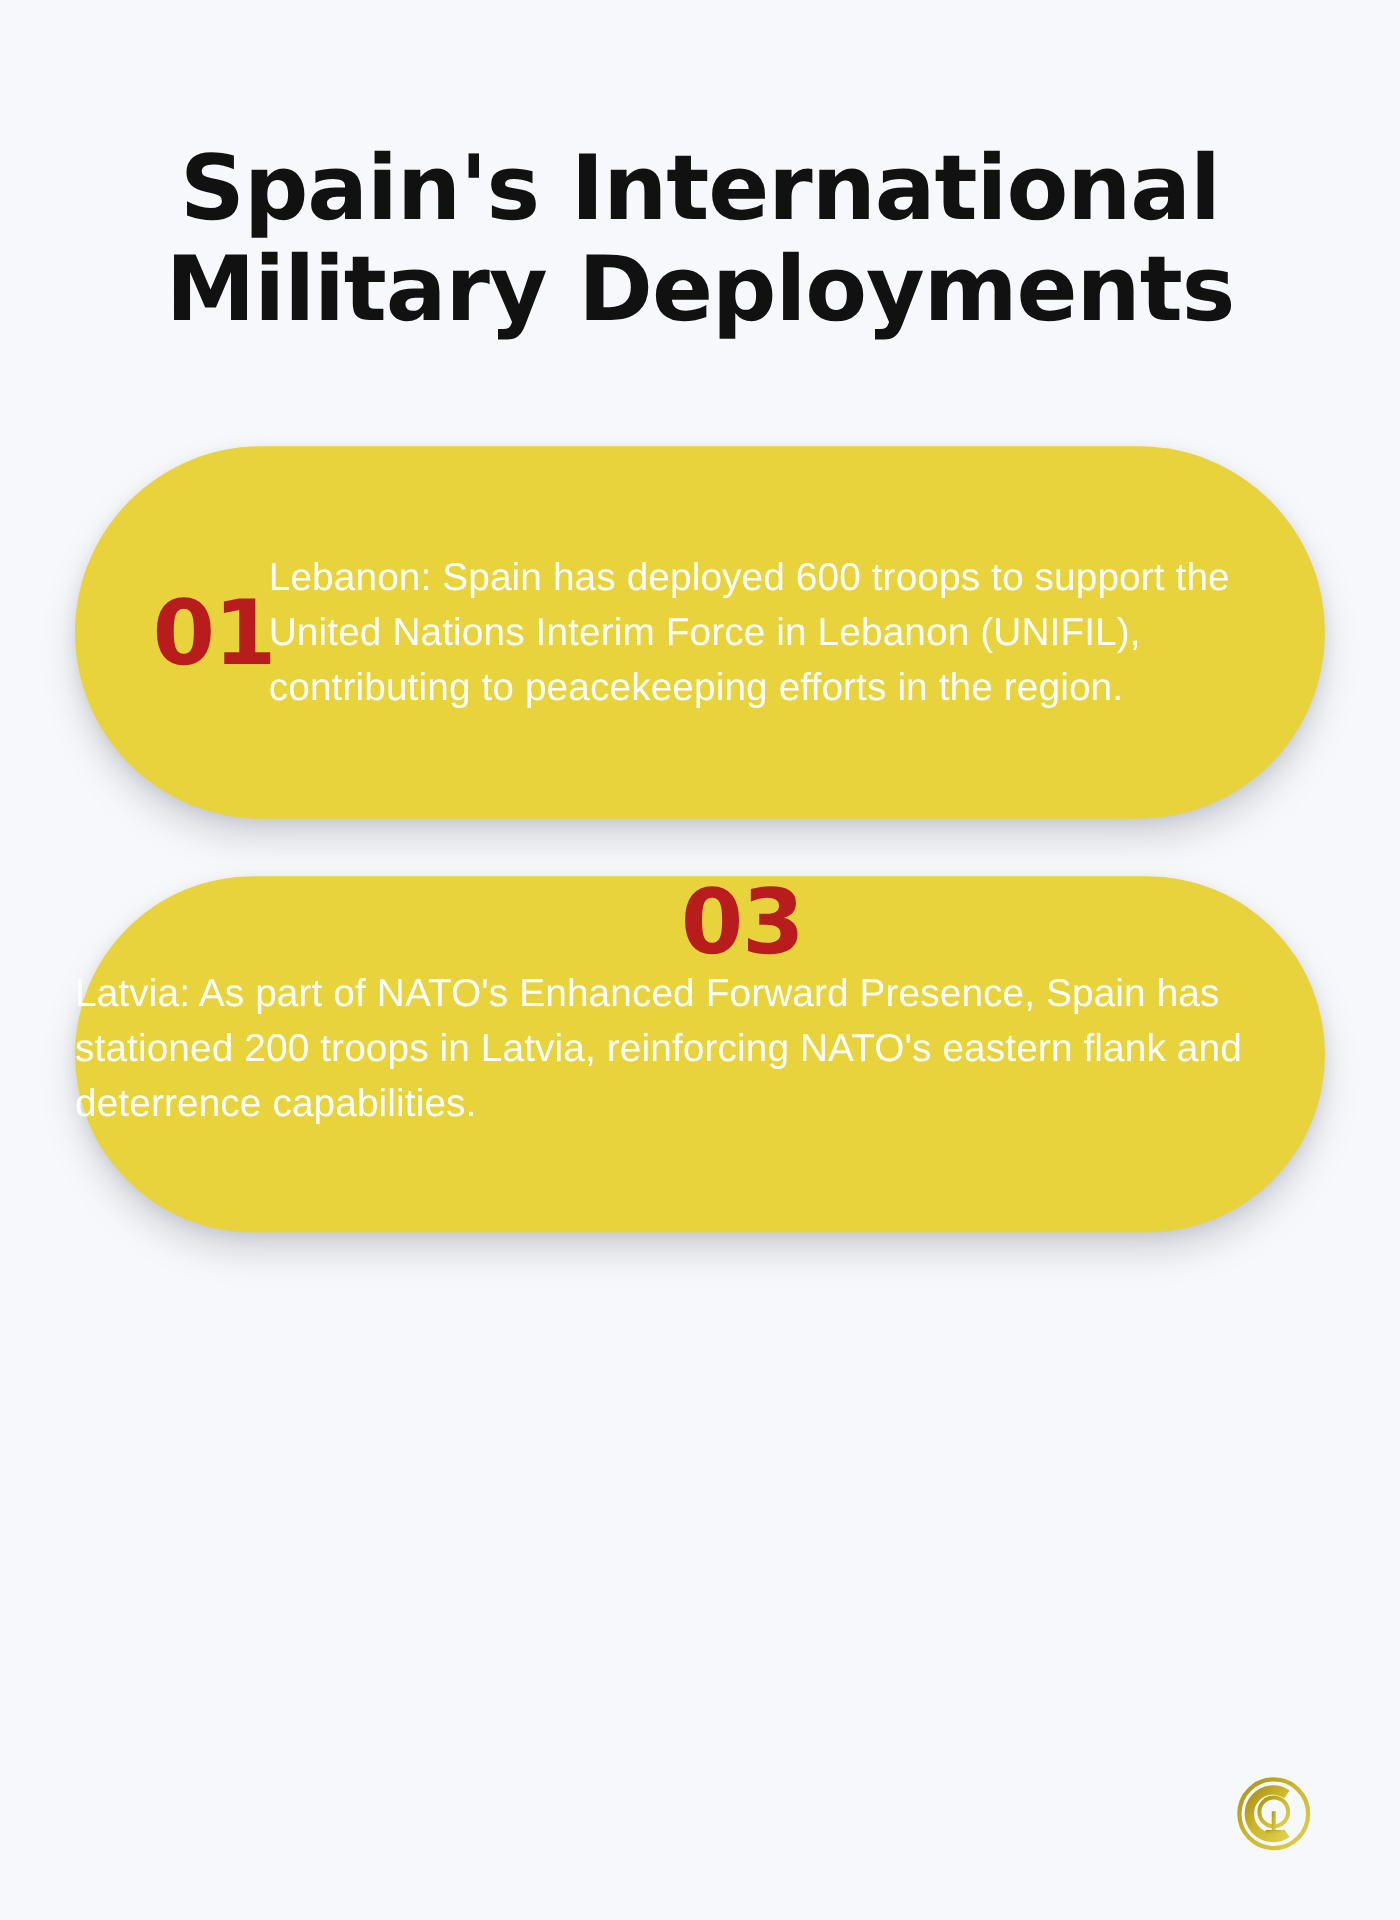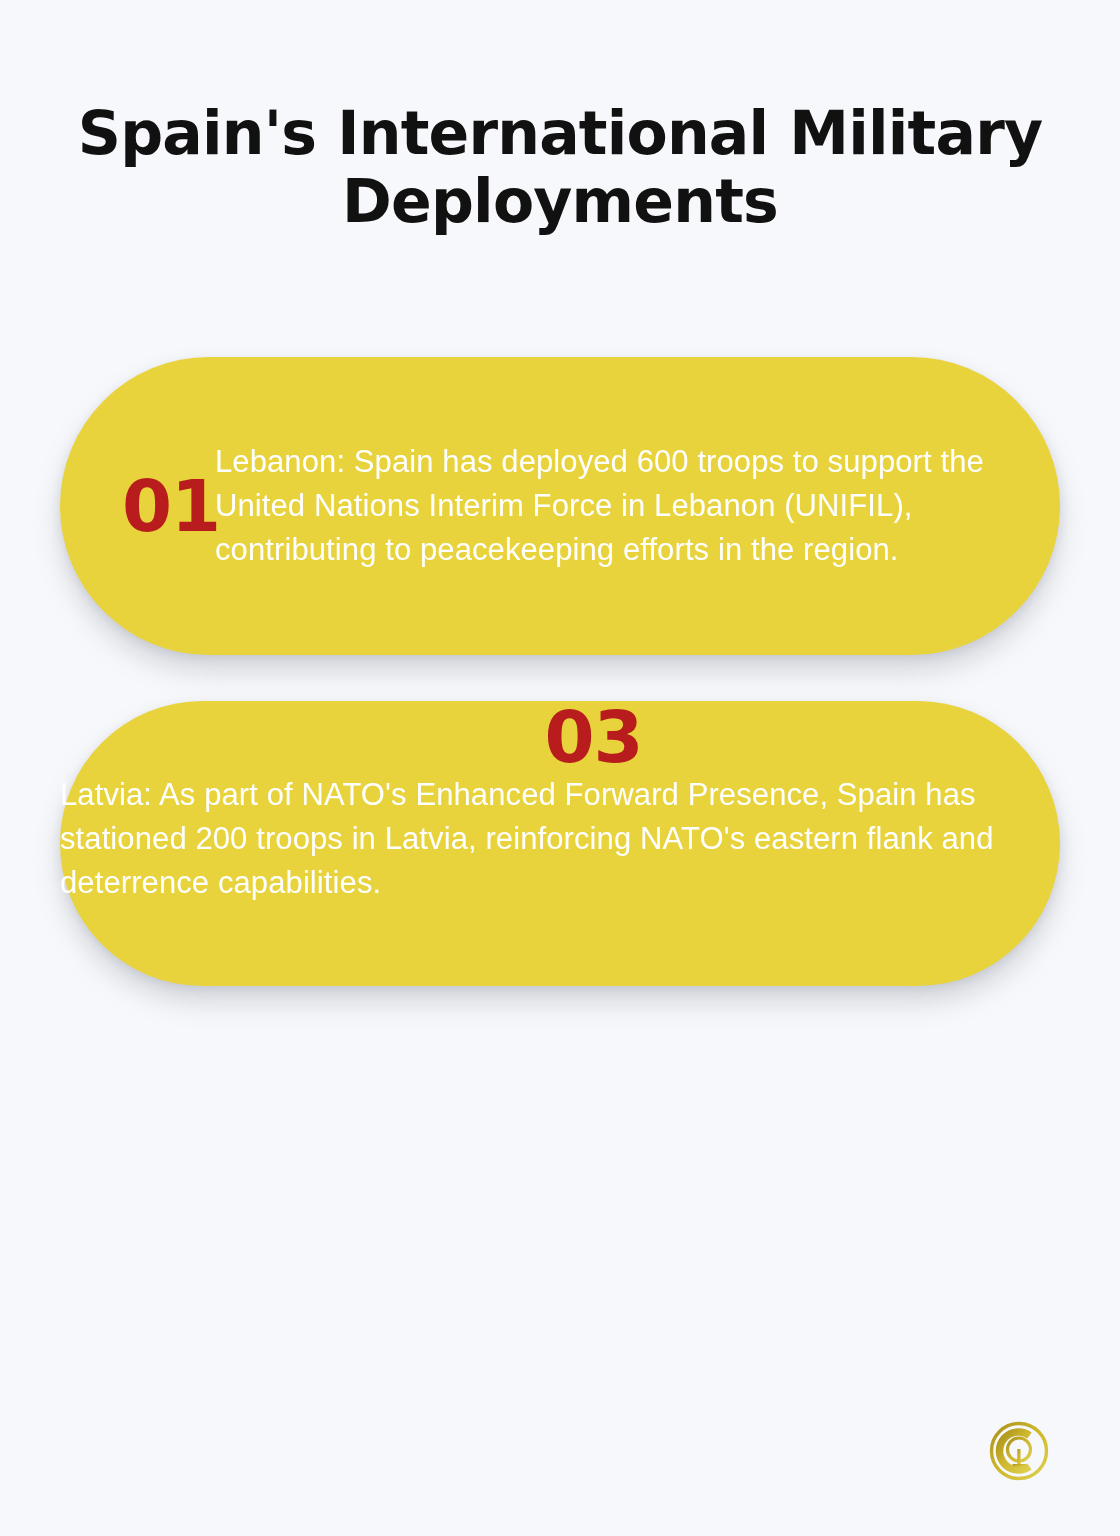--- a/index.html
+++ b/index.html
@@ -26,22 +26,22 @@
   
   .title-wrap {
     position: absolute;
     left: 60px;
     top: 100px;
     width: 1000px;
     text-align: center;
   }
 
   .poster-title {
-    margin: 0;
-    font-size: 60px;
+    margin: 10px;
+    font-size: 72px;
     line-height: 1.13;
     font-weight: 700;
     letter-spacing: -0.8px;
     color: #111111;
     font-family: "DejaVu Sans", "Liberation Sans", sans-serif;
     word-spacing: 1px;
   }
 
   
   .cards {

